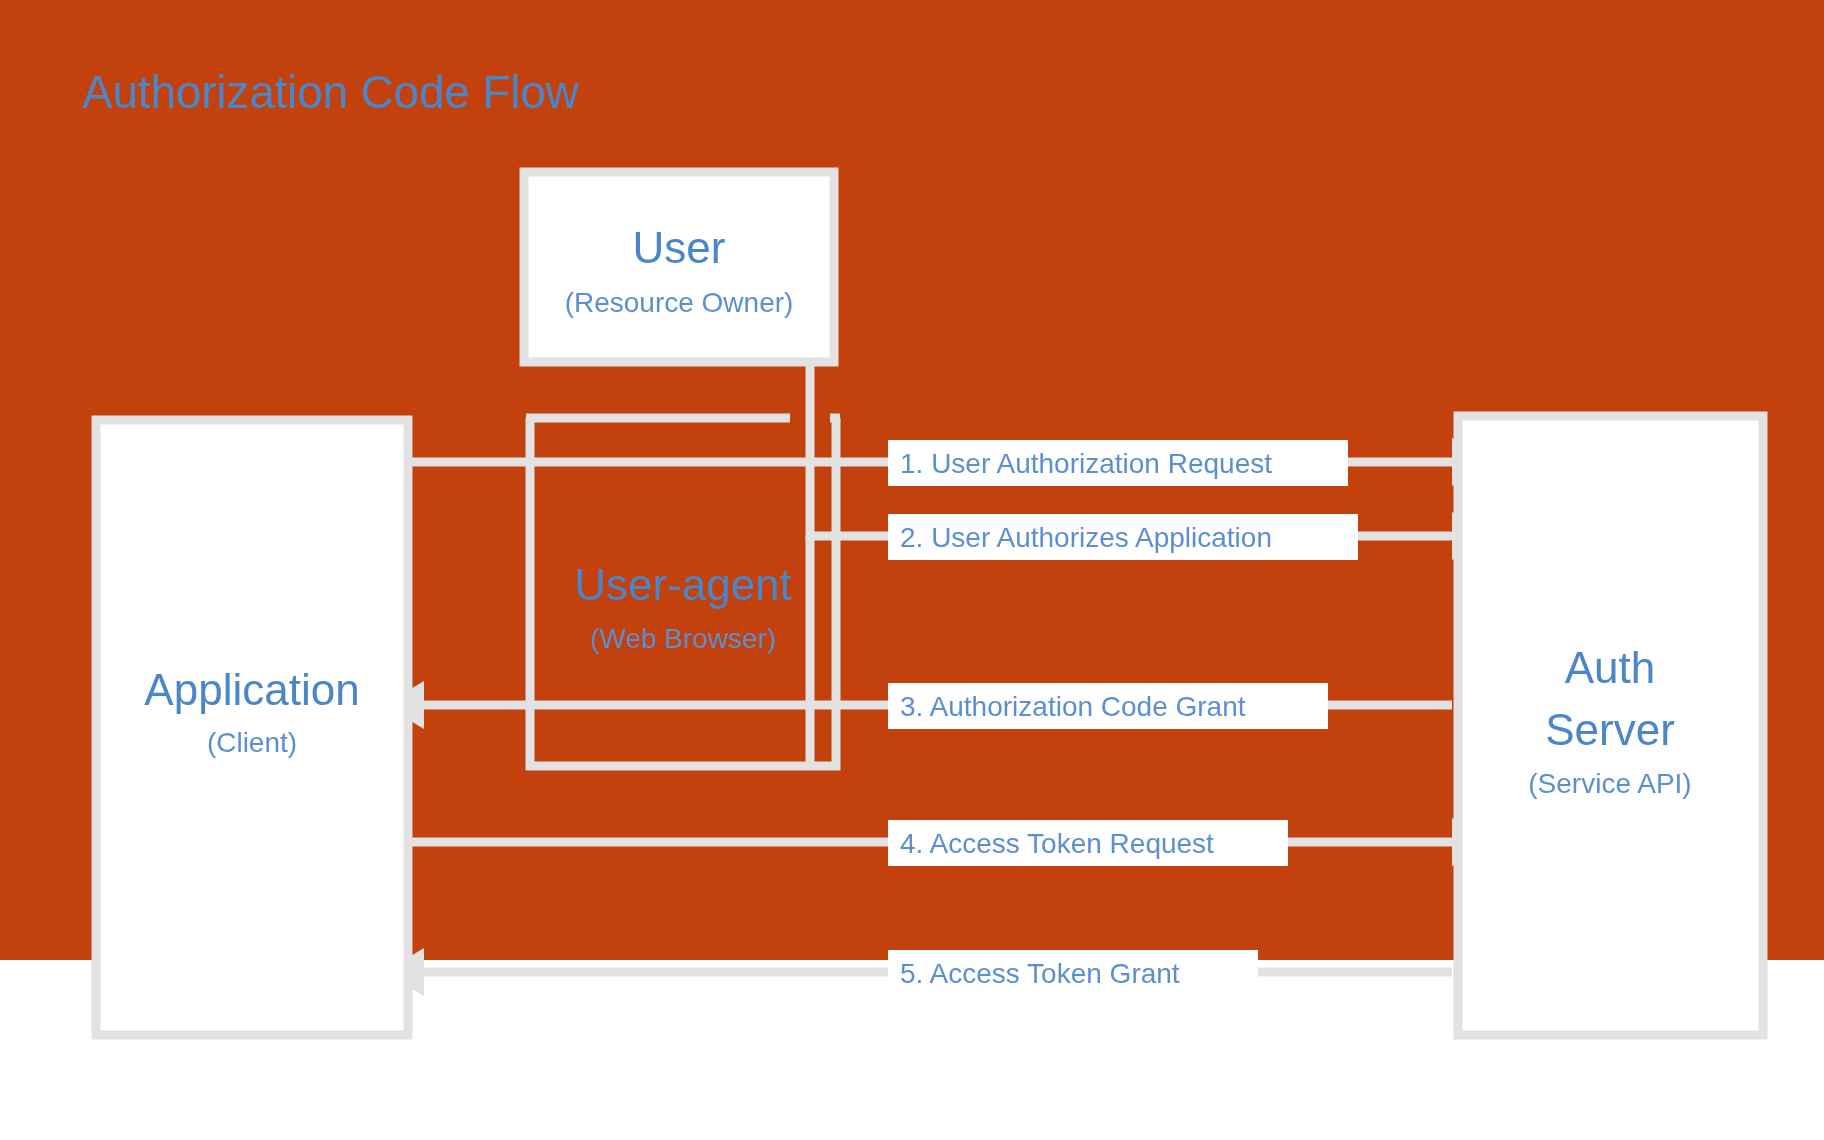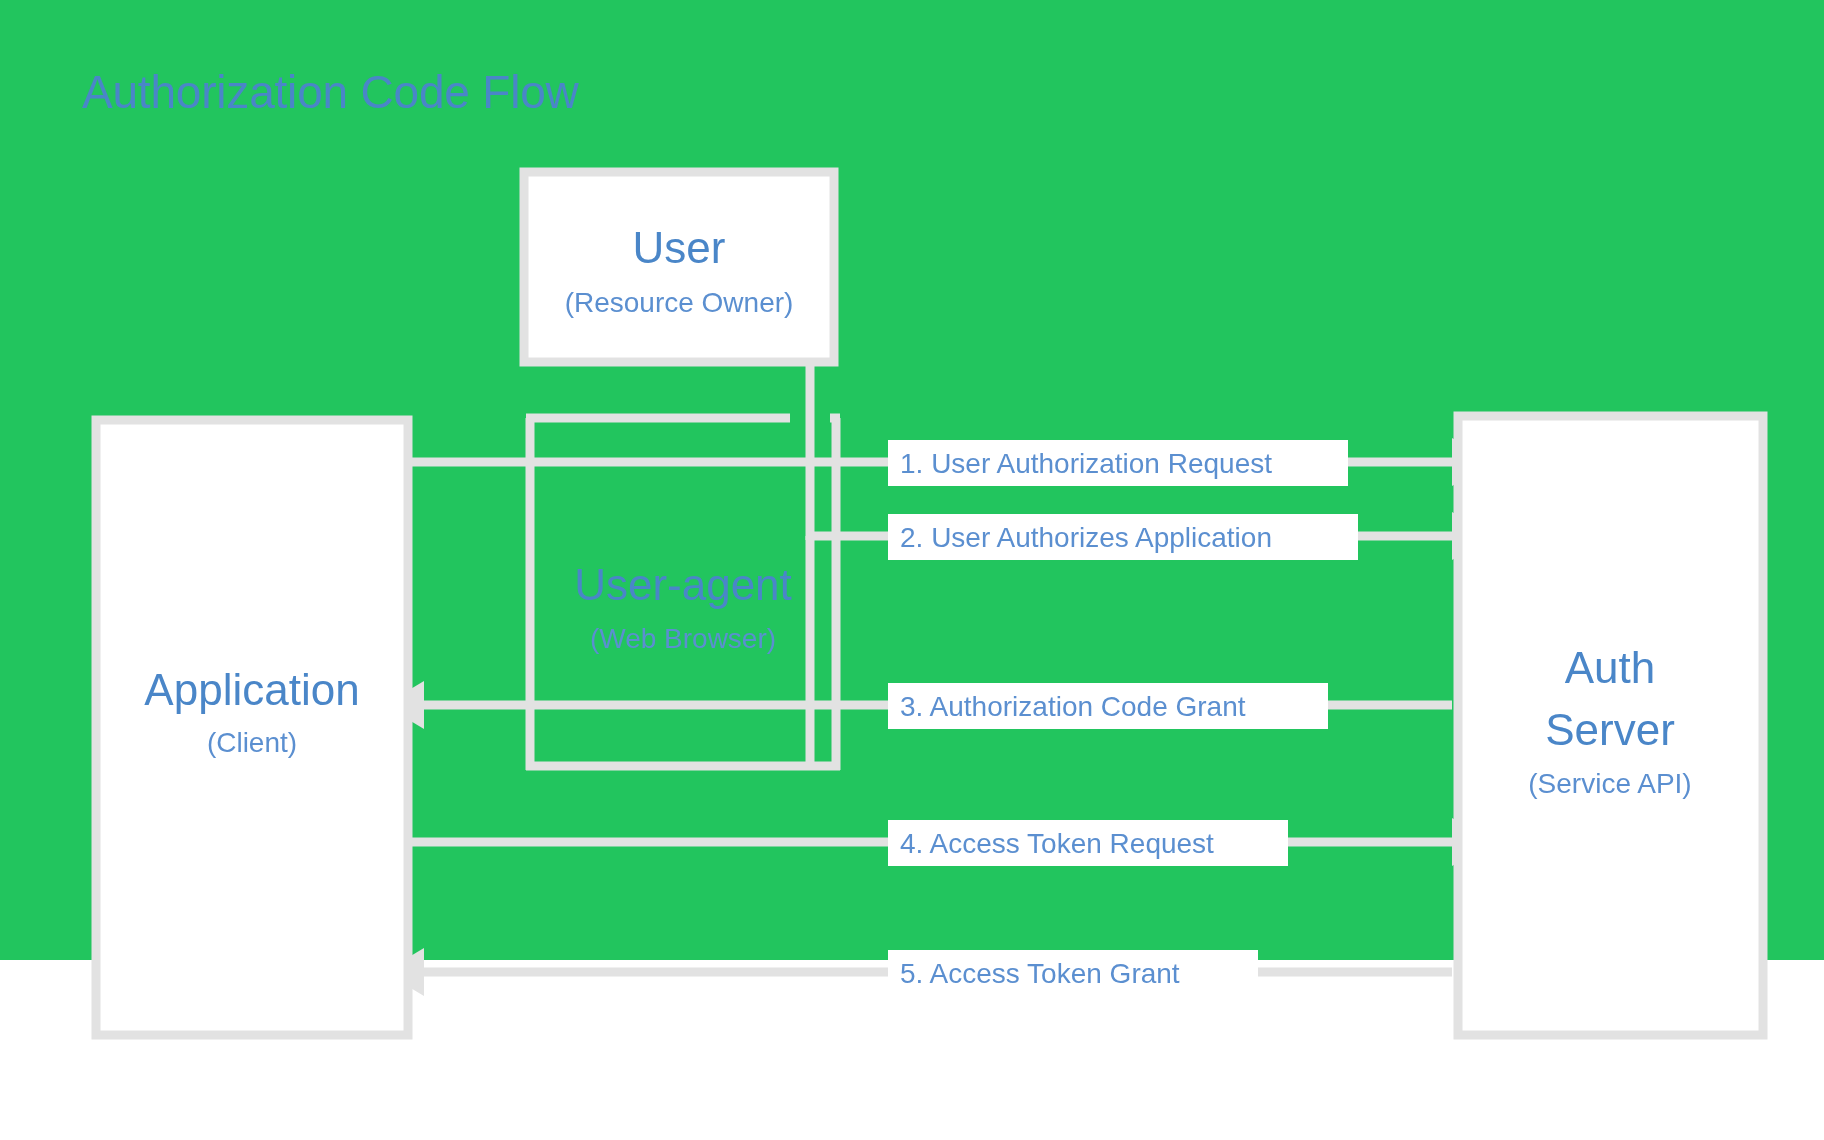--- a/index.html
+++ b/index.html
@@ -10,21 +10,21 @@
   body {
     width: 1824px;
     height: 1140px;
     font-family: "Liberation Sans", sans-serif;
     overflow: hidden;
   }
   #diagram-root {
     position: relative;
     width: 1824px;
     height: 960px;
-    background: #22c55e;
+    background: #c2410c;
   }
   svg#flow-svg {
     position: absolute;
     top: 0;
     left: 0;
     width: 1824px;
     height: 1140px;
     display: block;
   }
   .diagram-title {

